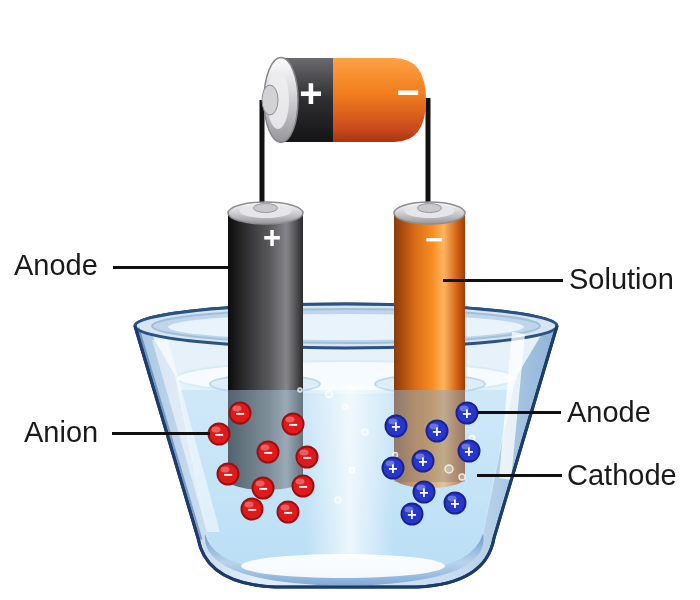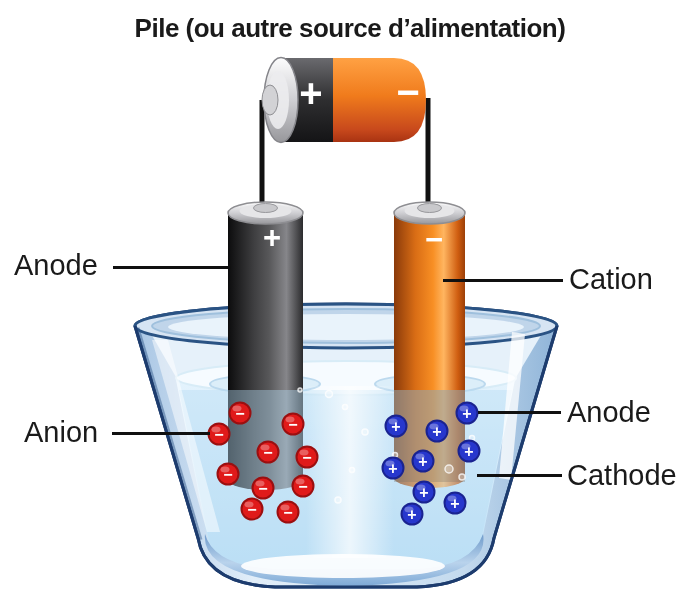--- a/index.html
+++ b/index.html
@@ -254,26 +254,25 @@
           <text x="455" y="509" text-anchor="middle" class="ion-sym">+</text>
         </g>
         <g>
           <circle cx="412" cy="514" r="10.5" fill="#2737cd" stroke="#1a2390" stroke-width="2"></circle>
           <ellipse cx="409" cy="509.5" rx="4.5" ry="3" fill="rgba(255,255,255,0.3)"></ellipse>
           <text x="412" y="520" text-anchor="middle" class="ion-sym">+</text>
         </g>
       </g>
   </svg>
 
-  <div class="title">Pile (ou autre source d’alimentation)</div>
 
   <div class="label lbl-anode">Anode</div>
   <div class="pline pl-anode"></div>
 
-  <div class="label lbl-cathode">Cation</div>
+  <div class="label lbl-cathode">Solution</div>
   <div class="pline pl-cathode"></div>
 
   <div class="label lbl-anion">Anion</div>
   <div class="pline pl-anion"></div>
 
   <div class="label lbl-cation">Anode</div>
   <div class="pline pl-cation"></div>
 
   <div class="label lbl-solution">Cathode</div>
   <div class="pline pl-solution"></div>

